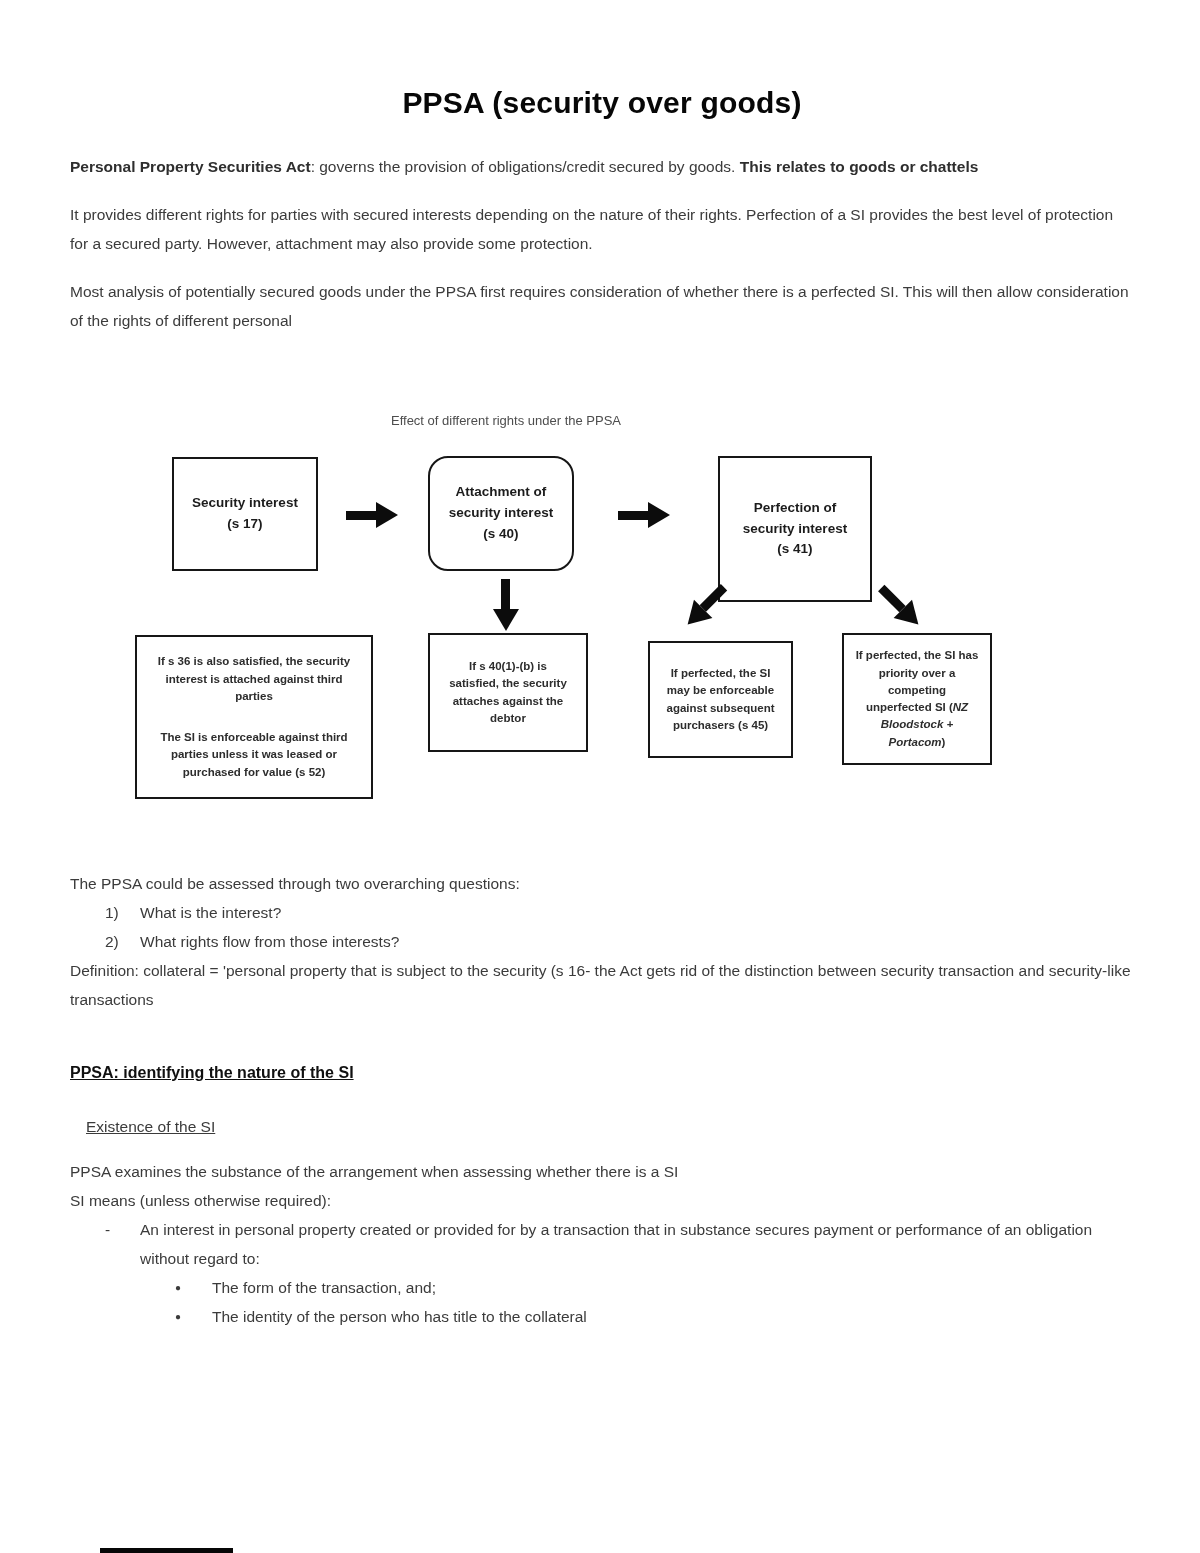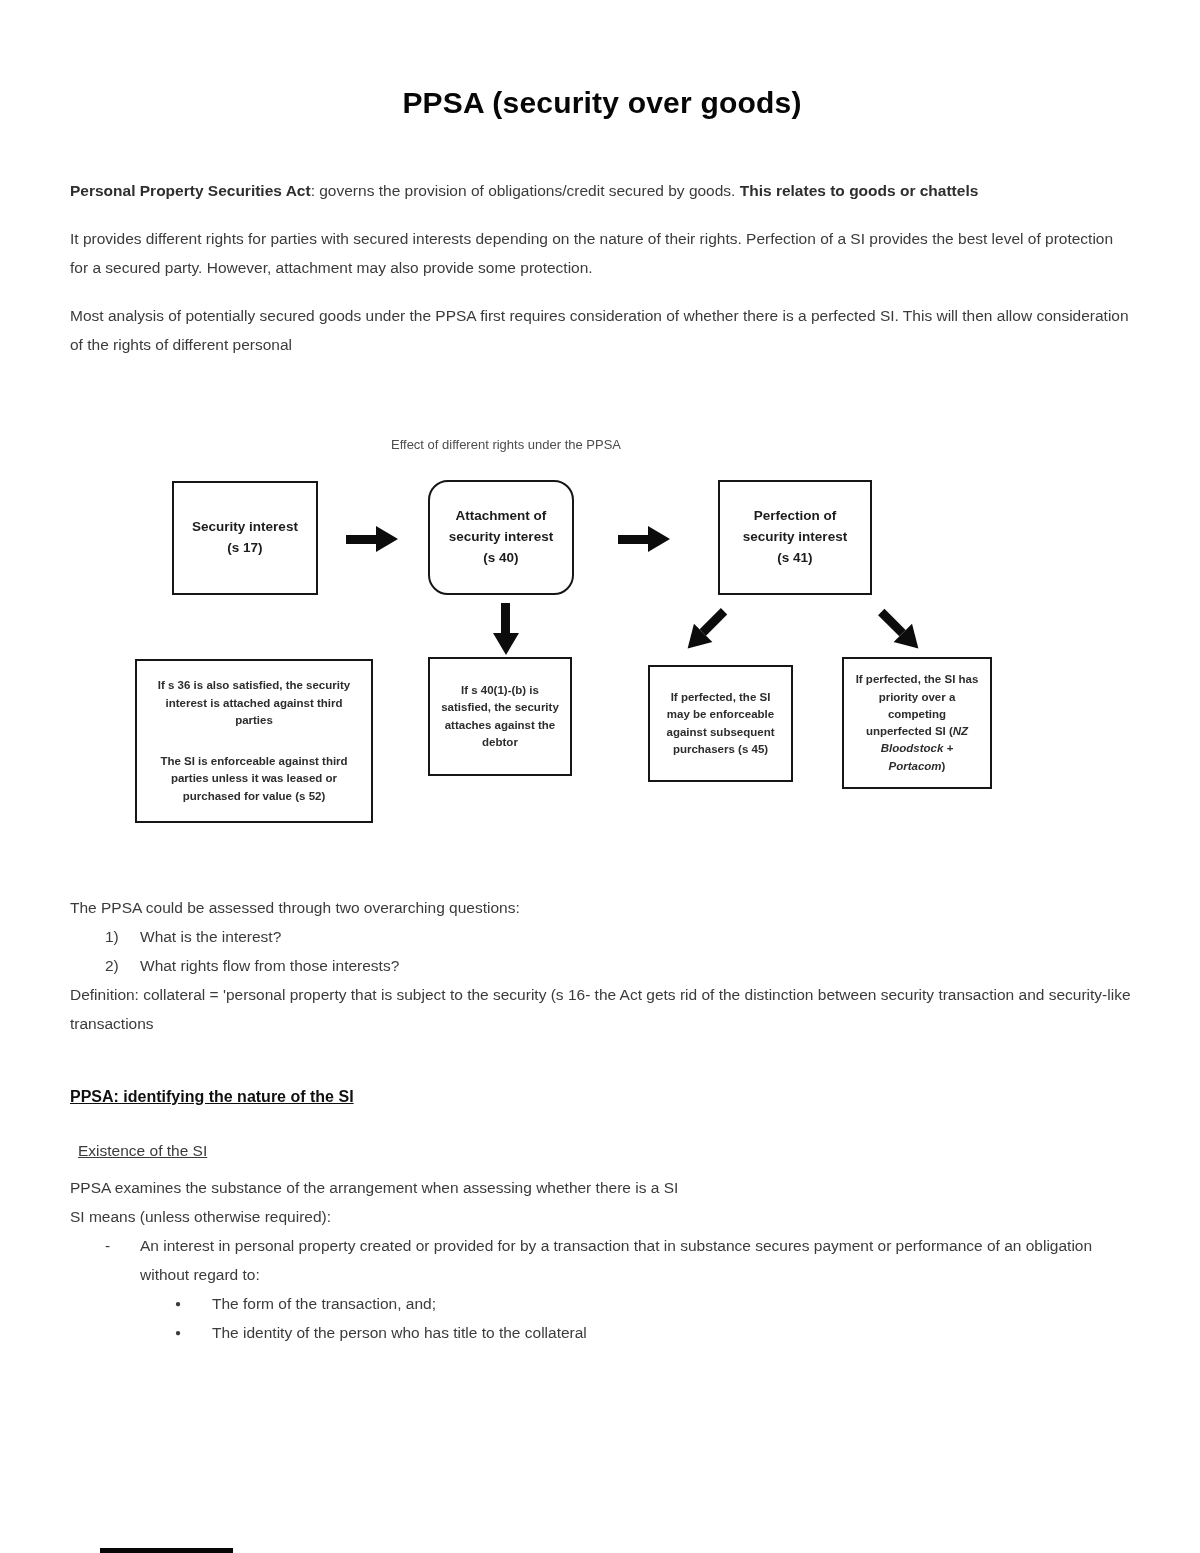--- a/index.html
+++ b/index.html
@@ -11,21 +11,21 @@
     background:#ffffff;
     font-family:"Liberation Sans","DejaVu Sans",sans-serif;
     color:#3b3b3b;
     overflow:hidden;
   }
   .doc-title{
     text-align:center;
     font-size:30px;
     font-weight:bold;
     color:#070707;
-    margin:0 0 56px 0;
+    margin:0 0 32px 0;
     letter-spacing:0.2px;
   }
   p.body{
     font-size:15.5px;
     line-height:29px;
     margin:0 0 19px 0;
   }
   .b{font-weight:bold;color:#2e2e2e;}
   
   .diagram{
@@ -52,23 +52,23 @@
     font-weight:bold;font-size:13.5px;line-height:1.55;
     white-space:pre-line;color:#1c1c1c;
   }
   .dbox.low{
     font-weight:bold;font-size:11.5px;line-height:1.5;
     color:#2d2d2d;padding:22px 10px;
   }
   .pre{white-space:pre-line;}
   .box-si{left:102px;top:66px;width:146px;height:114px;}
   .box-att{left:358px;top:65px;width:146px;height:115px;border-radius:20px;}
-  .box-perf{left:648px;top:65px;width:154px;height:115px;}
+  .box-perf{left:648px;top:65px;width:154px;height:146px;}
   .box-a{left:65px;top:244px;width:238px;height:164px;gap:24px;}
-  .box-b{left:358px;top:242px;width:144px;height:119px;}
+  .box-b{left:358px;top:242px;width:160px;height:119px;}
   .box-c{left:578px;top:250px;width:145px;height:117px;}
   .box-d{left:772px;top:242px;width:150px;height:132px;}
   .it{font-style:italic;}
   .arrow{
     position:absolute;display:flex;align-items:center;
     width:52px;height:26px;
   }
   .arrow .shaft{width:30px;height:9px;background:#0c0c0c;}
   .arrow .head{
     width:0;height:0;
@@ -89,21 +89,21 @@
   .hang .txt{flex:1;}
   
   .h-section{
     font-size:16px;font-weight:bold;color:#101010;
     text-decoration:underline;
     margin:50px 0 30px 0;
   }
   .h-sub{
     font-size:15.5px;line-height:29px;
     text-decoration:underline;
-    margin:8px;
+    margin:16px;
   }
   .gap22{margin-top:22px;}
   .cutoff-bar{
     position:absolute;left:100px;top:1548px;
     width:133px;height:5px;background:#060606;
   }
 </style>
 </head>
 <body>
 

